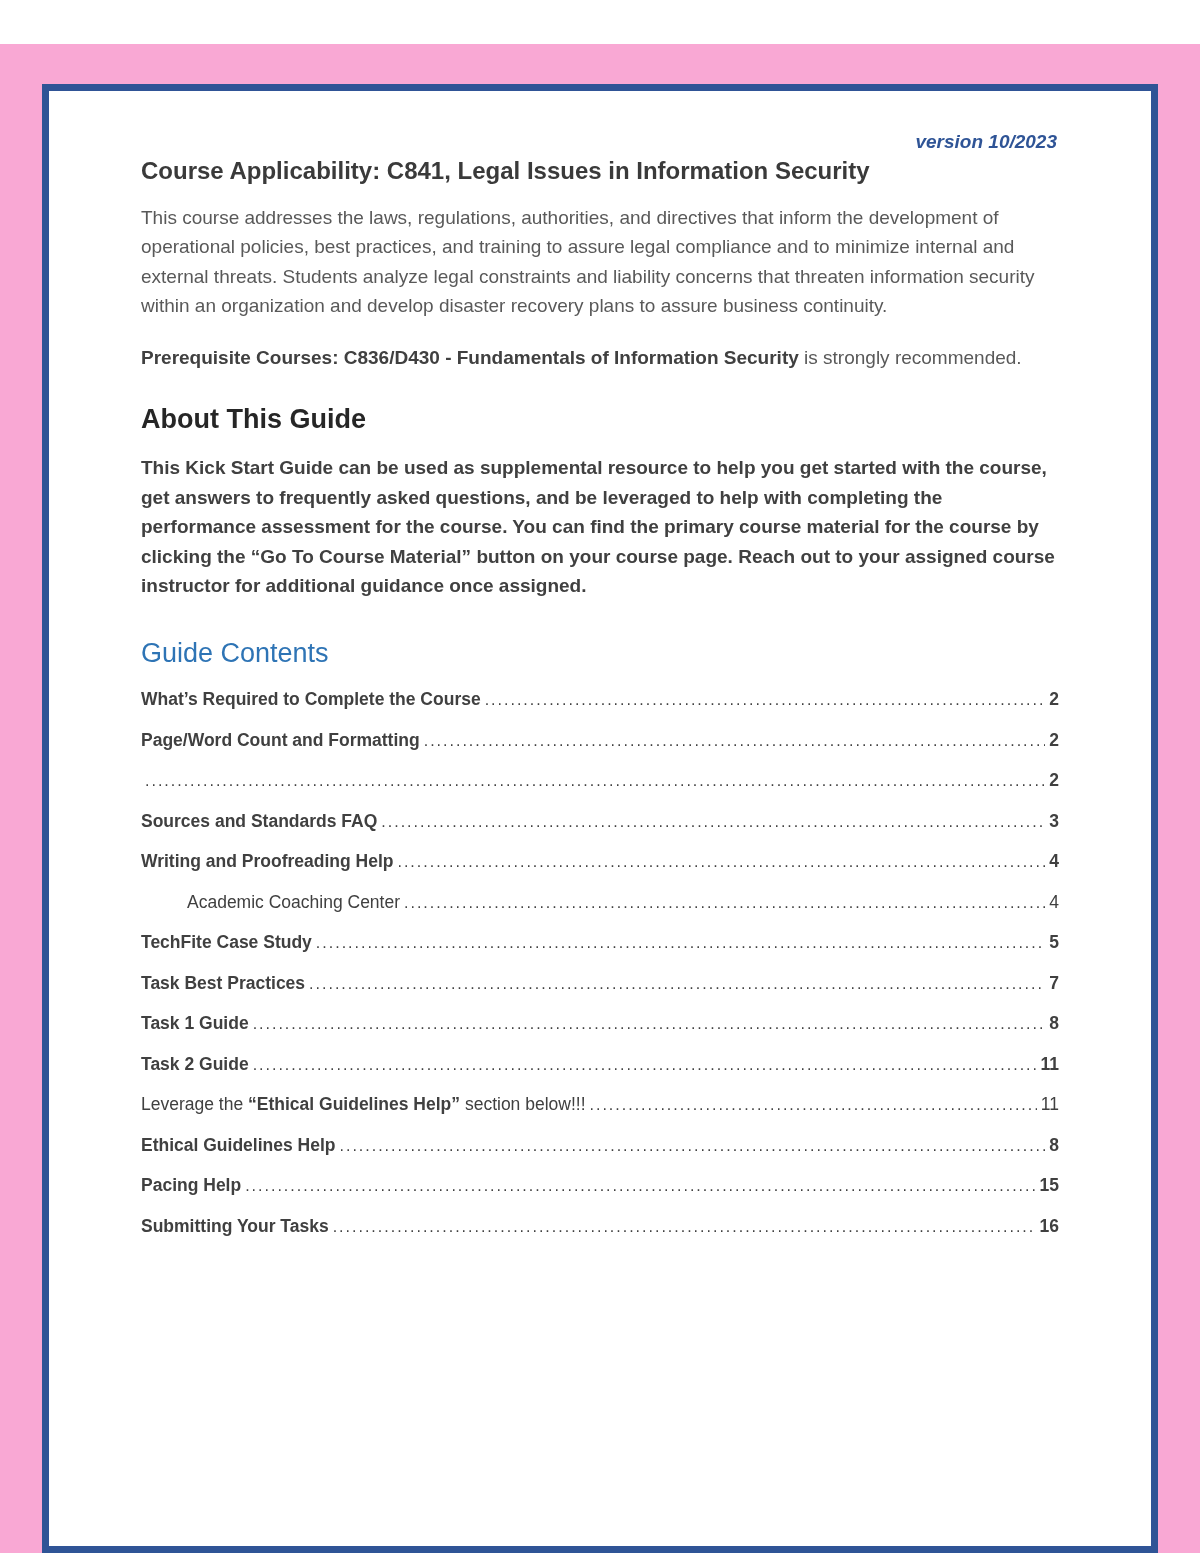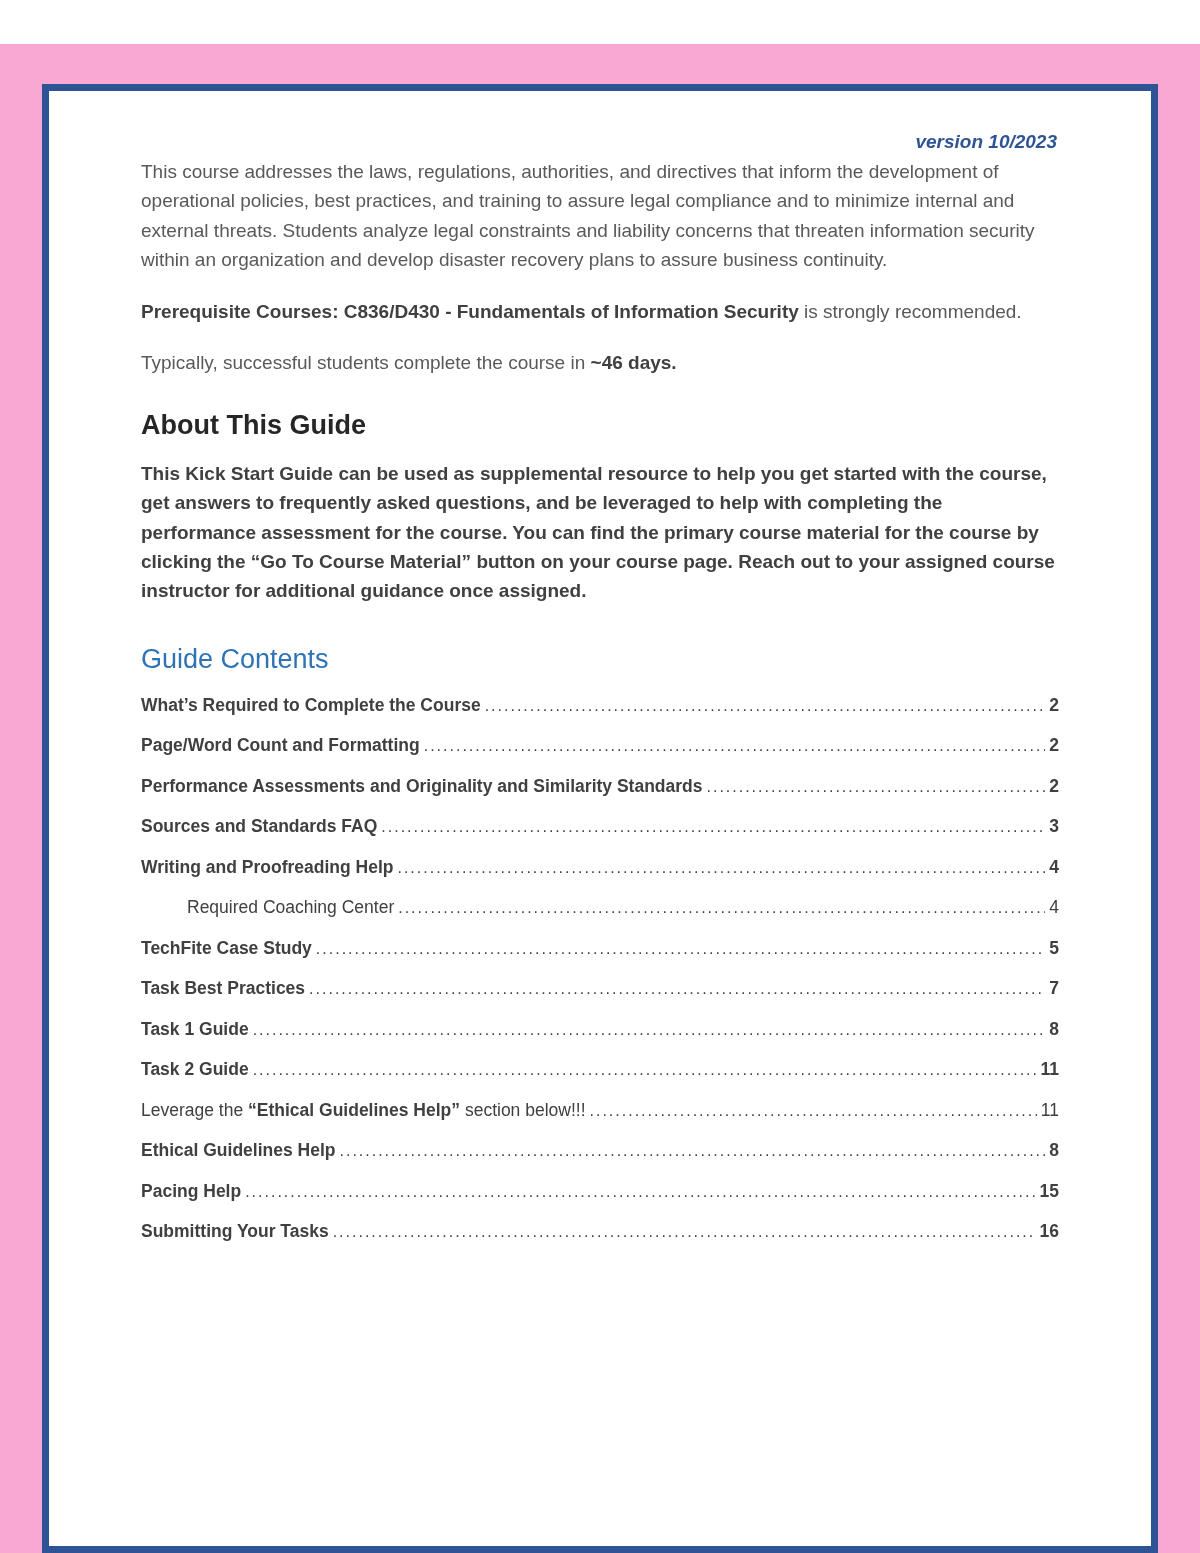--- a/index.html
+++ b/index.html
@@ -89,61 +89,60 @@
 </head>
 <body>
 
 <div class="page">
   <div class="frame">
     <div class="content">
 
       <div class="version">version 10/2023</div>
 
 
+      <h2 class="h-app">Course Applicability: C841, Legal Issues in Information Security</h2>
 
       <p class="body gray">This course addresses the laws, regulations, authorities, and directives that inform the development of operational policies, best practices, and training to assure legal compliance and to minimize internal and external threats. Students analyze legal constraints and liability concerns that threaten information security within an organization and develop disaster recovery plans to assure business continuity.</p>
 
       <p class="body"><span class="bold dark">Prerequisite Courses: C836/D430 - Fundamentals of Information Security</span><span class="gray"> is strongly recommended.</span></p>
 
-      <p class="body"><span class="gray">Typically, successful students complete the course in </span><span class="bold dark">~46 days.</span></p>
 
       <h2 class="h-about">About This Guide</h2>
 
       <p class="body bold dark">This Kick Start Guide can be used as supplemental resource to help you get started with the course, get answers to frequently asked questions, and be leveraged to help with completing the performance assessment for the course. You can find the primary course material for the course by clicking the “Go To Course Material” button on your course page. Reach out to your assigned course instructor for additional guidance once assigned.</p>
 
       <h2 class="toc-heading">Guide Contents</h2>
 
       <div class="toc">
           <div class="toc-row">
             <span class="label"><span class="bold">What’s Required to Complete the Course</span></span>
             <span class="dots">............................................................................................................................................................................................................................................................................................................</span>
             <span class="pagenum bold">2</span>
           </div>
           <div class="toc-row">
             <span class="label"><span class="bold">Page/Word Count and Formatting </span></span>
             <span class="dots">............................................................................................................................................................................................................................................................................................................</span>
             <span class="pagenum bold">2</span>
           </div>
           <div class="toc-row">
-            <span class="label"><span class="bold">Performance Assessments and Originality and Similarity Standards </span></span>
             <span class="dots">............................................................................................................................................................................................................................................................................................................</span>
             <span class="pagenum bold">2</span>
           </div>
           <div class="toc-row">
             <span class="label"><span class="bold">Sources and Standards FAQ</span></span>
             <span class="dots">............................................................................................................................................................................................................................................................................................................</span>
             <span class="pagenum bold">3</span>
           </div>
           <div class="toc-row">
             <span class="label"><span class="bold">Writing and Proofreading Help</span></span>
             <span class="dots">............................................................................................................................................................................................................................................................................................................</span>
             <span class="pagenum bold">4</span>
           </div>
           <div class="toc-row indent">
-            <span class="label"><span>Required Coaching Center </span></span>
+            <span class="label"><span>Academic Coaching Center </span></span>
             <span class="dots">............................................................................................................................................................................................................................................................................................................</span>
             <span class="pagenum">4</span>
           </div>
           <div class="toc-row">
             <span class="label"><span class="bold">TechFite Case Study</span></span>
             <span class="dots">............................................................................................................................................................................................................................................................................................................</span>
             <span class="pagenum bold">5</span>
           </div>
           <div class="toc-row">
             <span class="label"><span class="bold">Task Best Practices </span></span>

